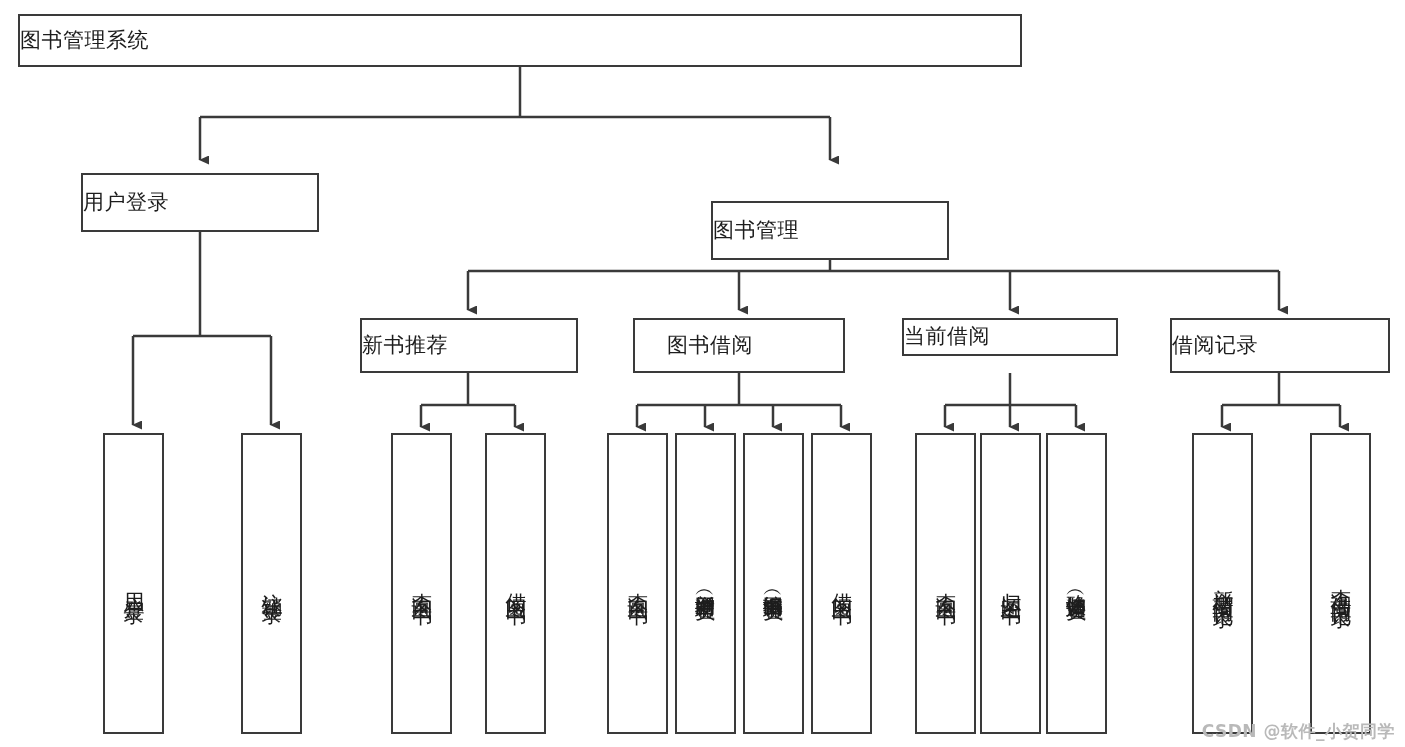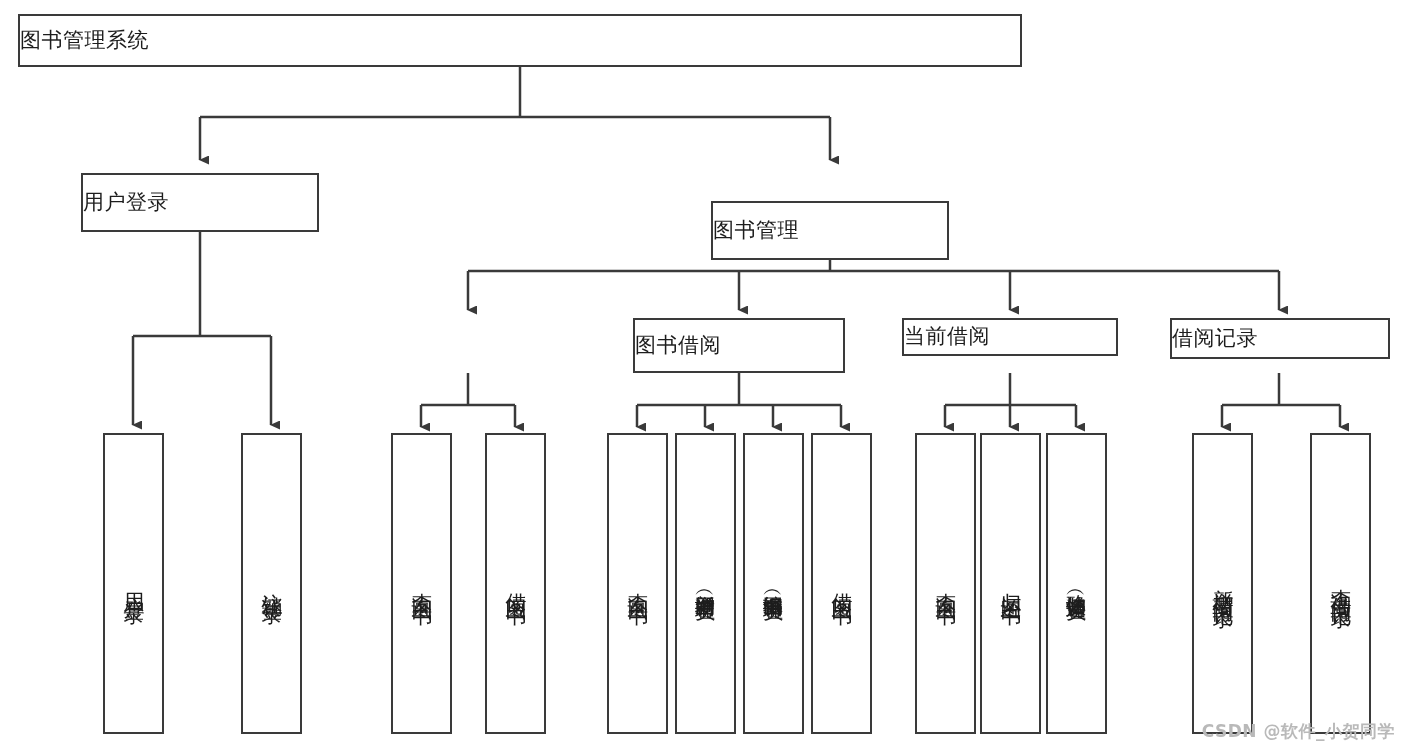--- a/index.html
+++ b/index.html
@@ -133,30 +133,33 @@
   </div>
 
   <div class="node-box" style="left:81px; top:173px; width:238px; height:59px;">
     <span class="node-label-h">用户登录</span>
   </div>
 
   <div class="node-box" style="left:711px; top:173px; width:238px; height:59px;margin-top:28px;">
     <span class="node-label-h">图书管理</span>
   </div>
 
-
-  <div class="node-box" style="left:633px; top:318px; width:212px; height:55px;">
+  <div class="node-box" style="left:360px; top:318px; width:218px; height:55px;">
+    <span class="node-label-h">新书推荐</span>
+  </div>
+
+  <div class="node-box" style="left:633px; top:318px; width:212px; height:55px;padding-left:32px;">
     <span class="node-label-h">图书借阅</span>
   </div>
 
   <div class="node-box" style="left:902px; top:318px; width:216px; height:38px;">
     <span class="node-label-h">当前借阅</span>
   </div>
 
-  <div class="node-box" style="left:1170px; top:318px; width:220px; height:41px;">
+  <div class="node-box" style="left:1170px; top:318px; width:220px; height:55px;">
     <span class="node-label-h">借阅记录</span>
   </div>
 
   <div class="node-box leaf" style="left:103px; top:433px; width:61px; height:301px;">
     <span class="node-label-v">用户登录</span>
   </div>
 
   <div class="node-box leaf" style="left:241px; top:433px; width:61px; height:301px;">
     <span class="node-label-v">注销登录</span>
   </div>

